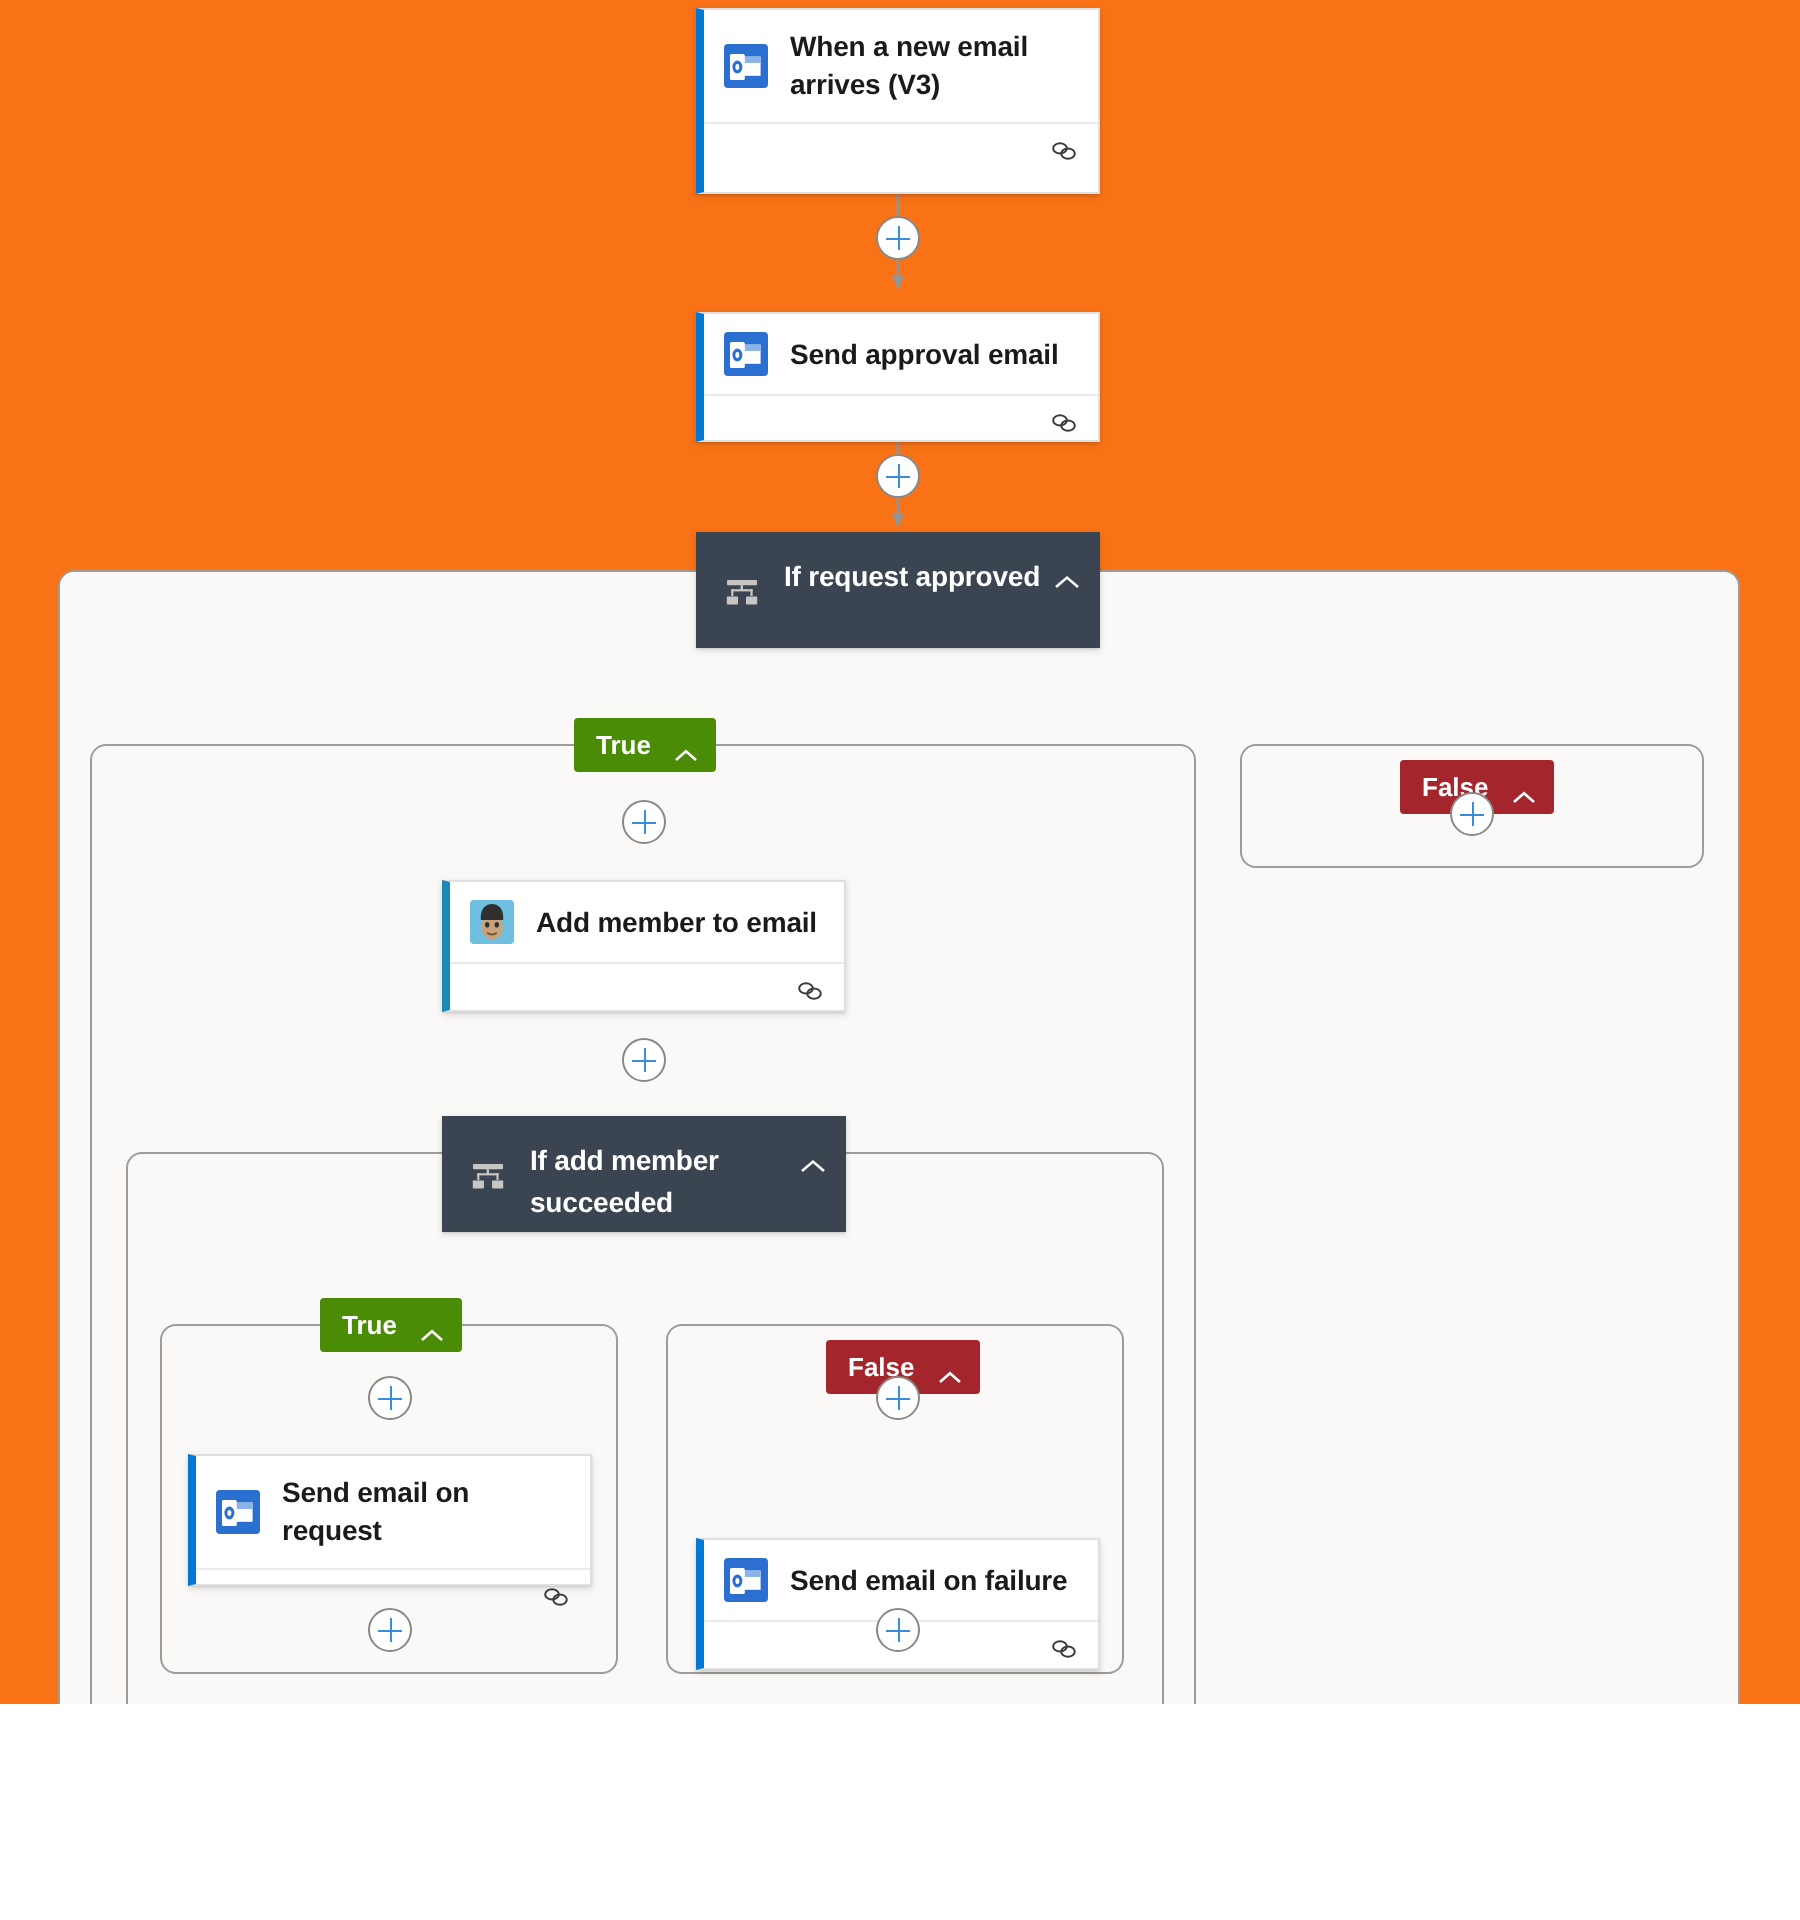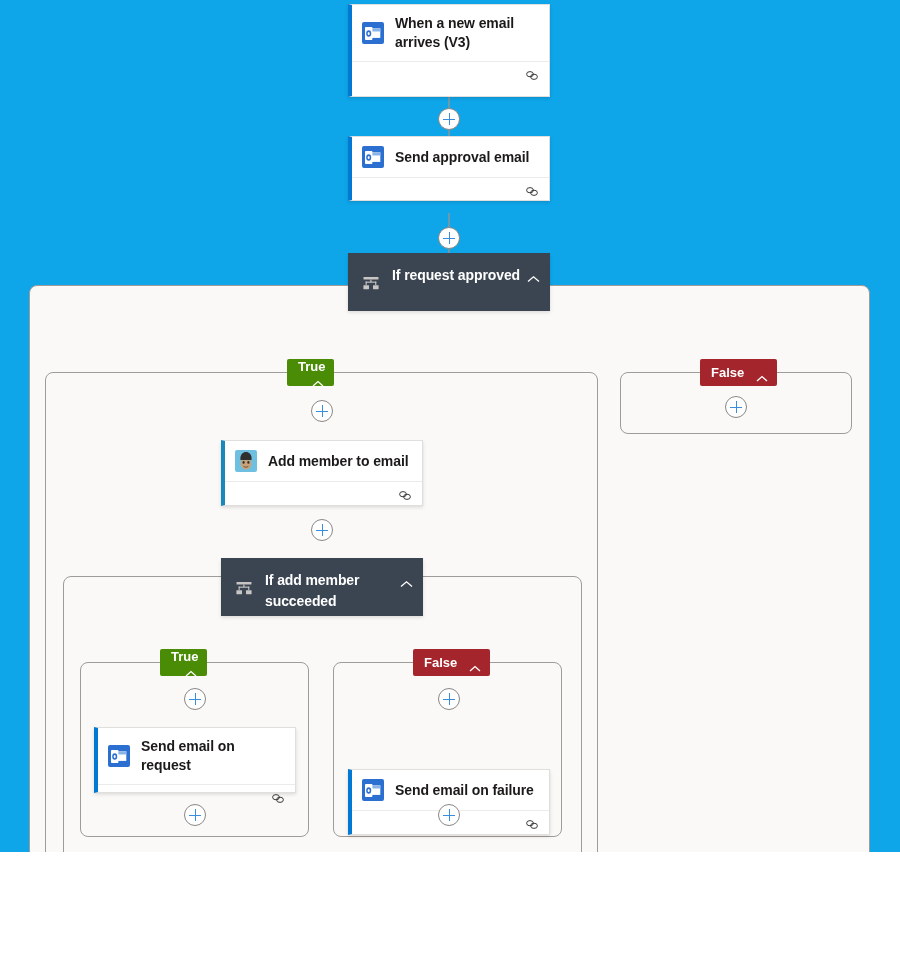--- a/index.html
+++ b/index.html
@@ -9,21 +9,21 @@
   }
   body {
     font-family: "Liberation Sans", sans-serif;
     -webkit-font-smoothing: antialiased;
   }
   #canvas {
     position: relative;
     width: 900px;
     height: 852px;
     overflow: hidden;
-    background: #0ea5e9;
+    background: #f97316;
   }
   #wires {
     position: absolute;
     left: 0;
     top: 0;
     width: 900px;
     height: 960px;
     pointer-events: none;
   }
 
@@ -126,22 +126,22 @@
   
   .badge {
     position: absolute;
     height: 27px;
     display: flex;
     align-items: center;
     padding: 0 9px 0 11px;
     border-radius: 2px;
     box-sizing: border-box;
   }
-  .badge.true  { background: #4a8c06; flex-direction: column; }
-  .badge.false { background: #a4262c; }
+  .badge.true  { background: #4a8c06; }
+  .badge.false { background: #a4262c; margin-top: 21px; }
   .badge-label {
     font-size: 13px;
     font-weight: 700;
     color: #ffffff;
     letter-spacing: 0px;
   }
   .badge-chev {
     width: 12px; height: 8px;
     margin-left: 12px;
     flex: 0 0 12px;
@@ -236,21 +236,21 @@
     <div class="card-foot">
       <span>
         <svg class="link-icon" viewBox="0 0 14 11" xmlns="http://www.w3.org/2000/svg" fill="none" stroke="#3b3a39" stroke-width="1">
           <ellipse cx="5" cy="4.2" rx="3.4" ry="2.6"></ellipse>
           <ellipse cx="9" cy="6.8" rx="3.4" ry="2.6"></ellipse>
         </svg>
       </span>
     </div>
   </div>
 
-  <div class="card" style="left:348px; top:136px; width:202px; height:65px;">
+  <div class="card" style="left:348px; top:156px; width:202px; height:65px;">
     <div class="card-head">
       <span class="conn-icon ico-outlook">
         <svg class="ol-inner" viewBox="0 0 16 13" xmlns="http://www.w3.org/2000/svg">
           <rect x="6.3" y="1.3" width="9" height="9.6" fill="#ffffff"></rect>
           <rect x="6.3" y="1.3" width="9" height="3.2" fill="#8ab4e8"></rect>
           <rect x="0" y="0" width="7.4" height="13" rx="0.8" fill="#ffffff"></rect>
           <ellipse cx="3.7" cy="6.5" rx="2.5" ry="3.2" fill="#2b6fd0"></ellipse>
           <ellipse cx="3.7" cy="6.5" rx="1" ry="1.5" fill="#ffffff"></ellipse>
         </svg>
       </span>
@@ -259,21 +259,21 @@
     <div class="card-foot">
       <span>
         <svg class="link-icon" viewBox="0 0 14 11" xmlns="http://www.w3.org/2000/svg" fill="none" stroke="#3b3a39" stroke-width="1">
           <ellipse cx="5" cy="4.2" rx="3.4" ry="2.6"></ellipse>
           <ellipse cx="9" cy="6.8" rx="3.4" ry="2.6"></ellipse>
         </svg>
       </span>
     </div>
   </div>
 
-  <div class="cond" style="left:348px; top:253px; width:202px; height:58px;">
+  <div class="cond" style="left:348px; top:266px; width:202px; height:58px;">
     <span class="cond-ico">
       <svg viewBox="0 0 18 18" xmlns="http://www.w3.org/2000/svg" fill="#c8c6c4">
         <rect x="1.5" y="2" width="15" height="2.6" rx="0.5"></rect>
         <rect x="8.3" y="4.6" width="1.2" height="2.6"></rect>
         <rect x="3.6" y="6.6" width="1.1" height="3.4"></rect>
         <rect x="13.2" y="6.6" width="1.1" height="3.4"></rect>
         <rect x="3.6" y="6.6" width="10.7" height="1.1"></rect>
         <rect x="1.4" y="10.2" width="5.6" height="4" rx="0.4"></rect>
         <rect x="11" y="10.2" width="5.6" height="4" rx="0.4"></rect>
       </svg>

